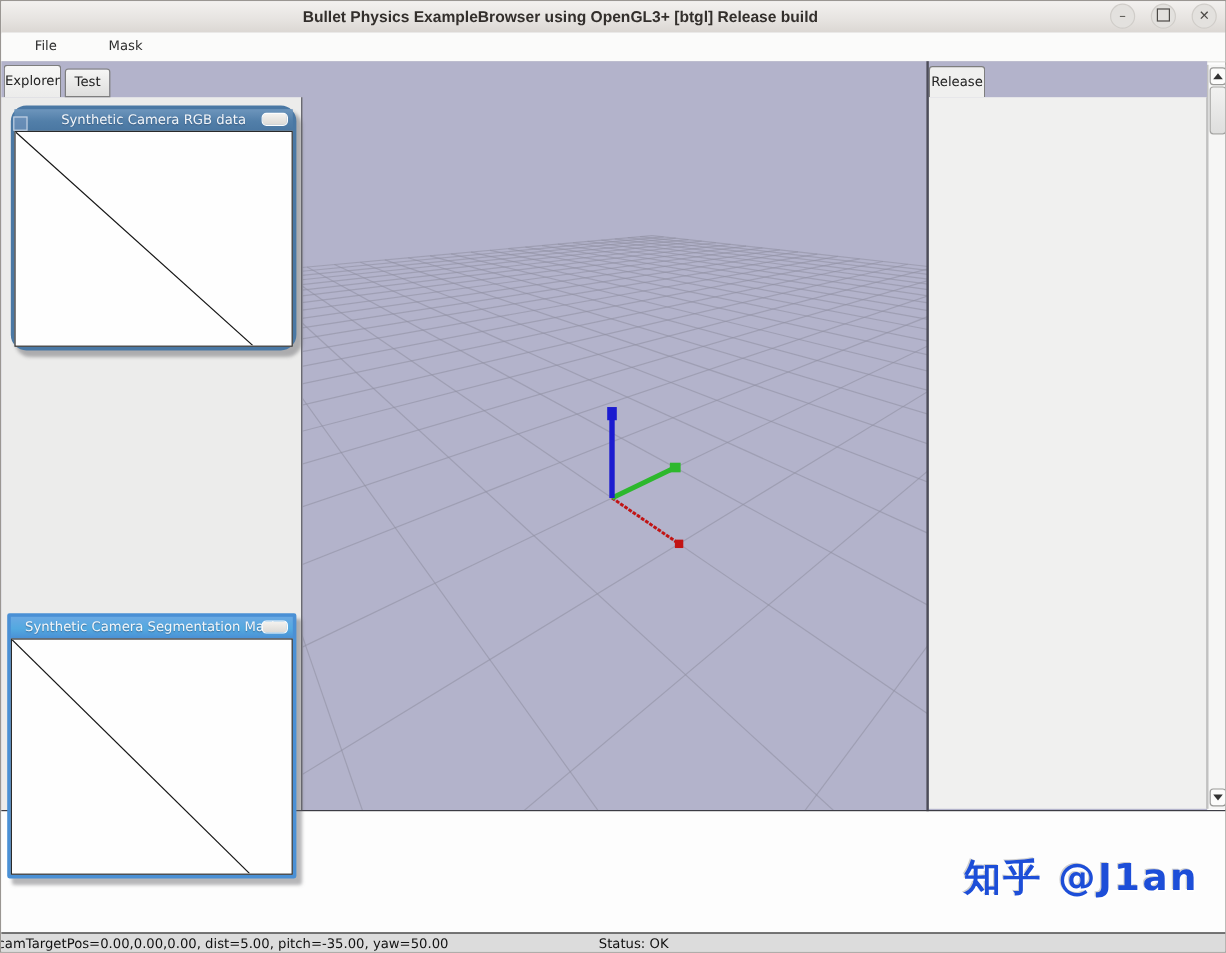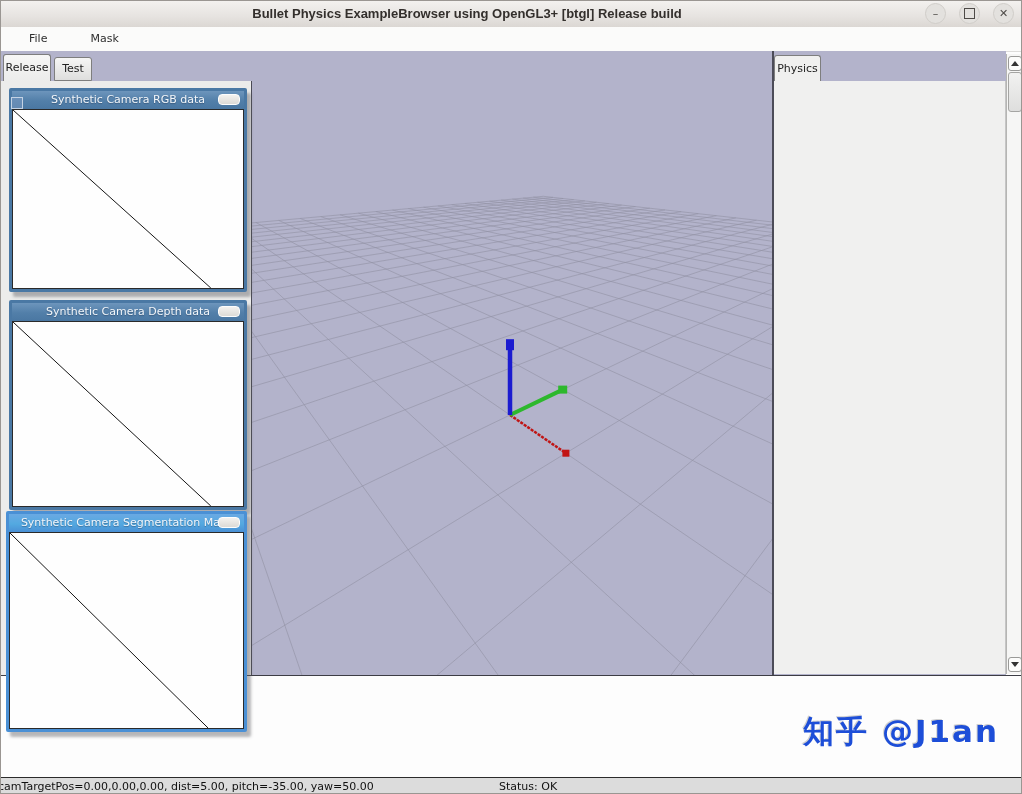--- a/index.html
+++ b/index.html
@@ -93,21 +93,21 @@
   }
   .cam-btn{
     position:absolute;right:4px;top:3px;width:22px;height:11px;border-radius:4px;
     background:linear-gradient(#f4f2ef,#dcdad6);border:1px solid #fdfdfd;box-sizing:border-box;padding:0;cursor:default;
   }
   .cam-body{
     position:absolute;left:0;right:0;top:18px;bottom:0;background:#fefefe;
     border:1px solid #2a2a2a;box-sizing:border-box;overflow:hidden;
   }
   .cam-body svg{display:block;width:100%;height:100%;}
-  #cam-rgb {left:8px;top:87px;width:238px;height:204px;}
+  #cam-rgb {left:8px;top:87px;width:238px;height:204px;border-radius:13px;}
   #cam-depth{left:8px;top:299px;width:238px;height:210px;}
   #cam-seg {left:5px;top:510px;width:241px;height:221px;}
   #ghost-box{
     position:absolute;left:10px;top:96px;width:10px;height:10px;z-index:6;
     border:1px solid rgba(225,232,243,.75);background:rgba(130,160,200,.45);
   }
   
   #bottom-panel{position:absolute;left:0;top:675px;width:1022px;height:101px;background:#fdfdfd;z-index:1;}
   #watermark{
     position:absolute;right:22px;top:710px;z-index:2;
@@ -228,23 +228,23 @@
         <line x1="258.0" y1="364.0" x2="313.9" y2="402.2" stroke="#c21414" stroke-width="2.5" stroke-dasharray="3 1.2" stroke-opacity="1"></line>
         <rect x="310.4" y="398.7" width="7" height="7" fill="#c21414"></rect>
         <line x1="258.0" y1="364.0" x2="310.7" y2="338.6" stroke="#2db82d" stroke-width="4" stroke-opacity="1"></line>
         <rect x="306.2" y="334.6" width="9" height="8" fill="#2db82d"></rect>
         <line x1="258.0" y1="364.0" x2="258.0" y2="293.7" stroke="#1b1bd0" stroke-width="4.5" stroke-opacity="1"></line>
         <rect x="254.0" y="288.2" width="8" height="11" fill="#1b1bd0"></rect>
       </svg>
   </div>
   <div id="vline-right" style="background: rgb(76, 76, 88);"></div>
 
-  <div class="tab" id="tab-explorer">Release</div>
+  <div class="tab" id="tab-explorer">Explorer</div>
   <div class="tab" id="tab-test">Test</div>
-  <div class="tab" id="tab-params">Physics</div>
+  <div class="tab" id="tab-params">Release</div>
 
   <div id="explorer-page"></div>
   <div id="params-page"></div>
 
   <div id="scrollbar">
     <div class="scroll-btn" id="scroll-up">
         <div class="arrow-up"></div>
       </div>
     <div id="scroll-thumb"></div>
     <div class="scroll-btn" id="scroll-down">
@@ -257,31 +257,20 @@
       <div class="cam-title">Synthetic Camera RGB data</div>
       <button class="cam-btn"></button>
     </div>
     <div class="cam-body">
       <svg>
           <line x1="0" y1="0" x2="86%" y2="100%" stroke="#151515" stroke-width="1"></line>
         </svg>
     </div>
   </div>
 
-  <div class="cam-window" id="cam-depth">
-    <div class="cam-header">
-      <div class="cam-title">Synthetic Camera Depth data</div>
-      <button class="cam-btn"></button>
-    </div>
-    <div class="cam-body">
-      <svg>
-          <line x1="0" y1="0" x2="86%" y2="100%" stroke="#151515" stroke-width="1"></line>
-        </svg>
-    </div>
-  </div>
 
   <div class="cam-window bright" id="cam-seg">
     <div class="cam-header">
       <div class="cam-title">Synthetic Camera Segmentation Mask</div>
       <button class="cam-btn"></button>
     </div>
     <div class="cam-body">
       <svg>
           <line x1="0" y1="0" x2="85%" y2="100%" stroke="#151515" stroke-width="1"></line>
         </svg>

